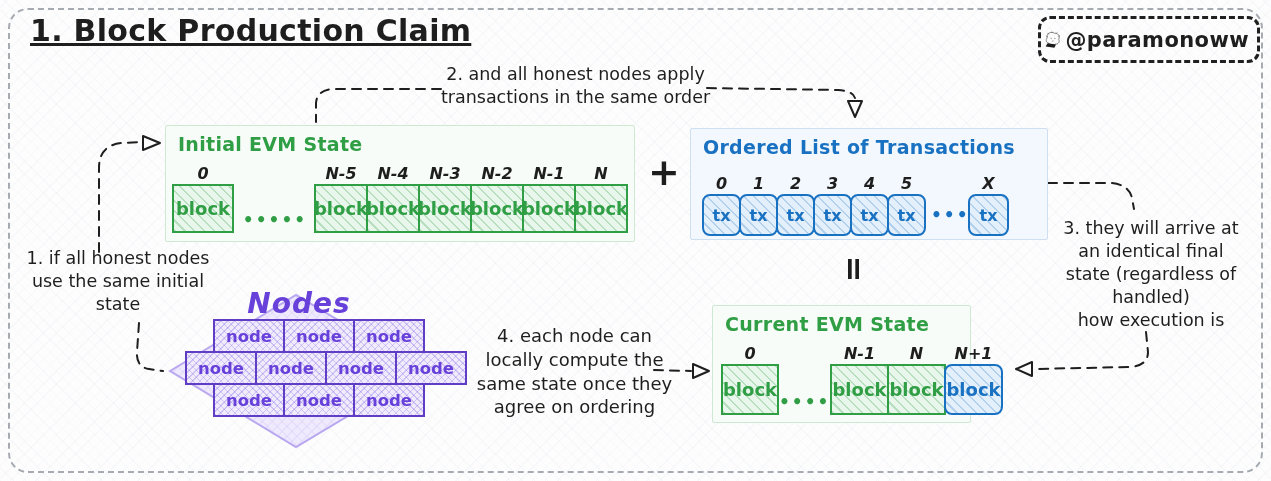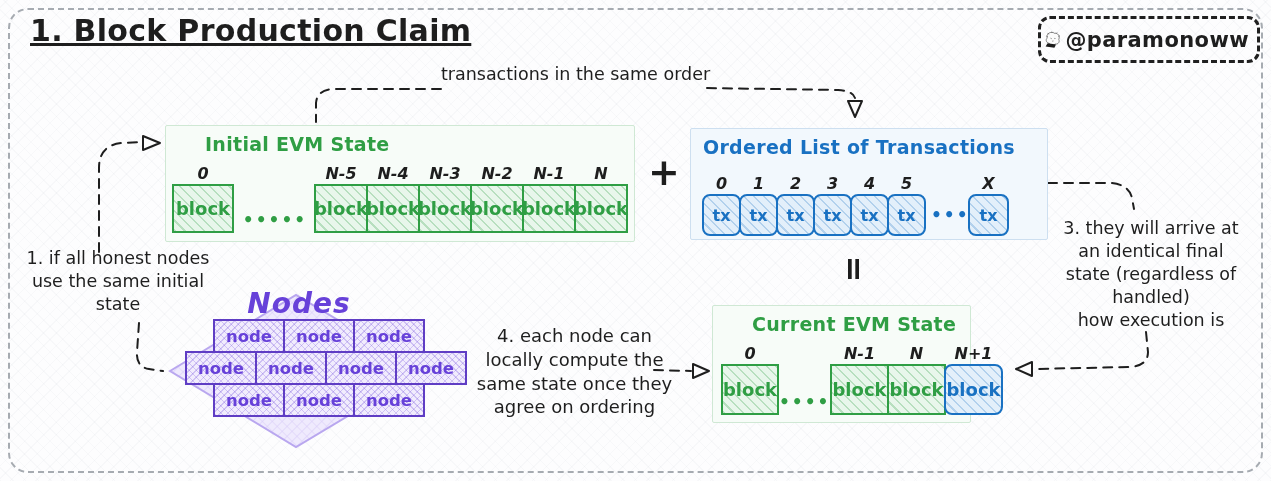--- a/index.html
+++ b/index.html
@@ -30,21 +30,21 @@
   .note3{left:1038px;top:217px;width:226px;}
   .note4{left:452px;top:324px;width:245px;font-size:18px;}
 
   .box{position:absolute;box-sizing:border-box;border-radius:2px;z-index:1;}
   .box-green{border:1.5px solid #cfe8d4;background:#f7fcf8;}
   .box-blue{border:1.5px solid #cddff0;background:#f2f8fd;}
   .box-initial{left:165px;top:125px;width:470px;height:117px;}
   .box-ordered{left:690px;top:128px;width:358px;height:112px;}
   .box-current{left:712px;top:305px;width:259px;height:118px;}
   .box-title{position:absolute;left:12px;top:7px;font-size:19px;font-weight:600;letter-spacing:.3px;white-space:nowrap;}
-  .t-green{color:var(--green);margin-left:27px;} .t-blue{color:var(--blue);}
+  .t-green{color:var(--green);} .t-blue{color:var(--blue);}
 
   .col{position:absolute;display:flex;flex-direction:column;align-items:center;}
   .group{position:absolute;display:flex;}
   .group .gcol{display:flex;flex-direction:column;align-items:center;}
   .group .gcol + .gcol{margin-left:-2px;}
   .col-label{font-size:16px;font-style:italic;font-weight:600;height:21px;line-height:21px;white-space:nowrap;}
   .cell{box-sizing:border-box;display:flex;align-items:center;justify-content:center;
     border:2px solid var(--green);color:var(--green);font-weight:600;width:100%;}
   .hatch-green{background-image:repeating-linear-gradient(45deg, rgba(47,158,68,.30) 0 1.5px, rgba(47,158,68,.05) 1.5px 7px);background-color:#f2fbf4;}
   .hatch-blue{background-image:repeating-linear-gradient(45deg, rgba(25,113,194,.28) 0 1.5px, rgba(25,113,194,.05) 1.5px 7px);background-color:#eef6fd;border-radius:8px;}
@@ -127,20 +127,21 @@
     <svg width="46" height="41" viewBox="0 0 46 41">
       <path d="M23 3 C13 1 5 8 8 17 C3 21 6 29 13 30 C15 35 24 36 28 32 C36 33 40 26 37 20 C41 12 34 3 26 5 Z" fill="#fbfbfb" stroke="#3a3a3a" stroke-width="1.5"></path>
       <path d="M12 8 L9 4 M20 4 L19 1 M30 6 L33 3 M10 14 L6 12 M36 13 L40 11" stroke="#3a3a3a" stroke-width="1.3" fill="none"></path>
       <path d="M16 17 q2 2 4 1 M25 17 q2 2 4 1 M20 24 q2 1.5 4 0" stroke="#3a3a3a" stroke-width="1.2" fill="none"></path>
       <path d="M9 30 L30 33 L26 41 L4 38 Z" fill="#1b1b1b"></path>
     </svg>
     <span class="badge-handle">@paramonoww</span>
   </div>
 
   <div class="note note2">
+    <div>2. and all honest nodes apply</div>
     <div>transactions in the same order</div>
   </div>
 
   <div class="note note1">
     <div>1. if all honest nodes</div>
     <div>use the same initial</div>
     <div>state</div>
   </div>
 
   <div class="note note3">

